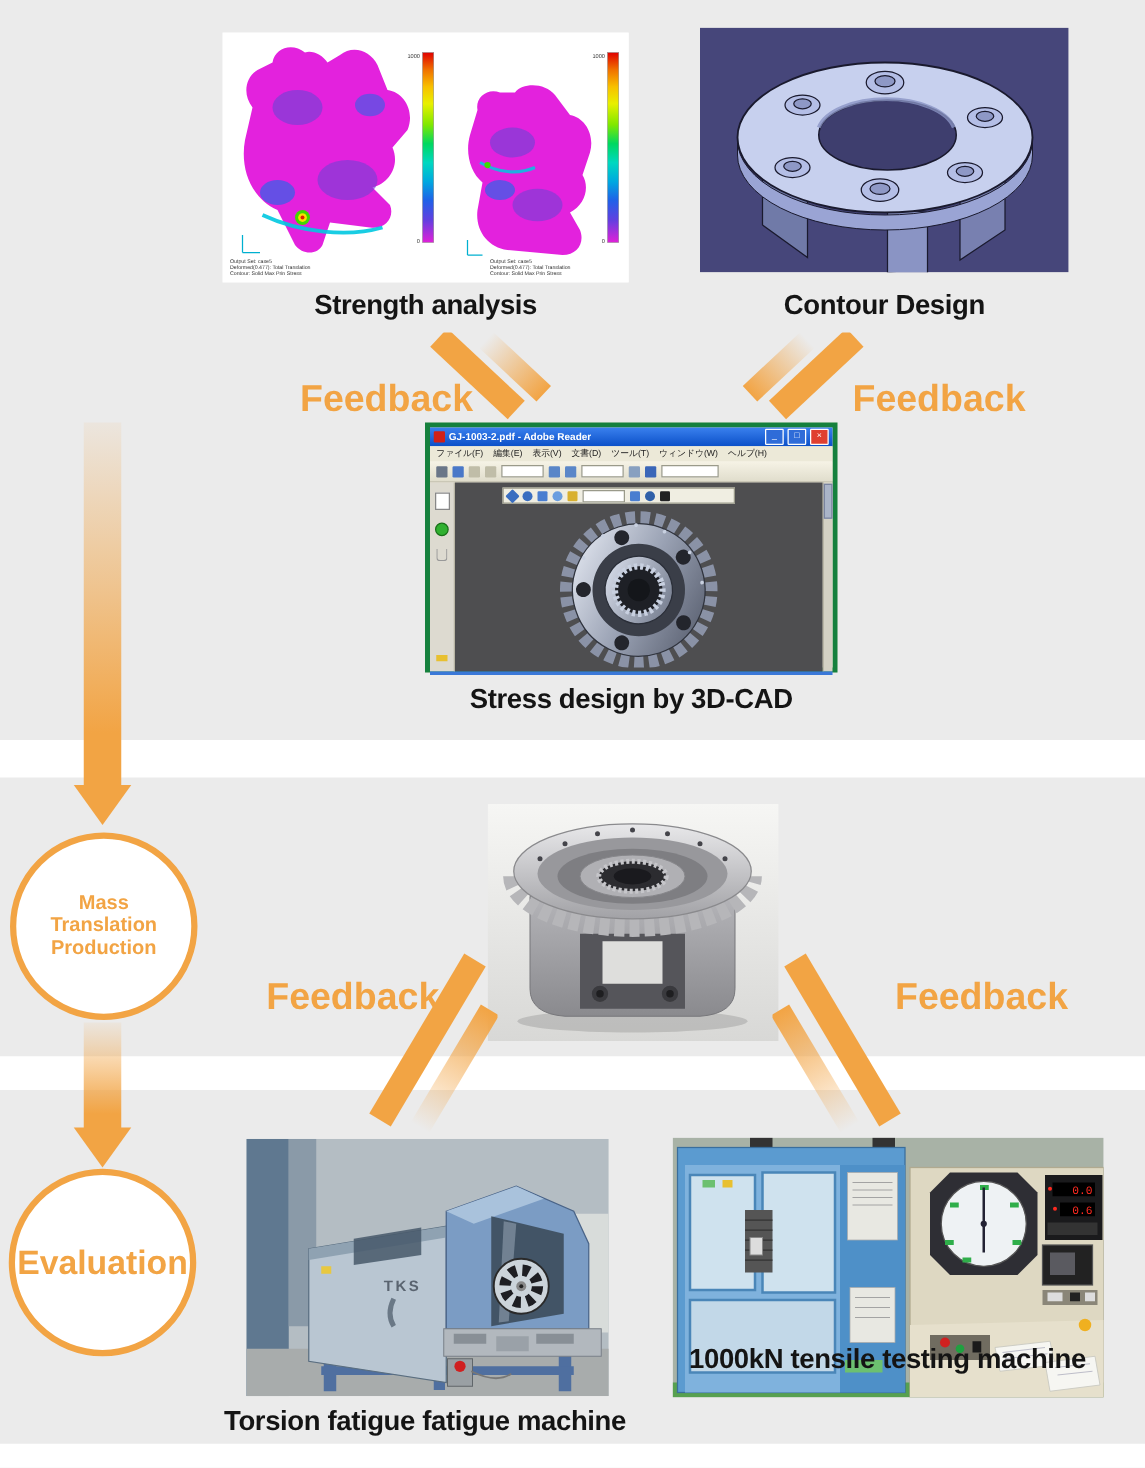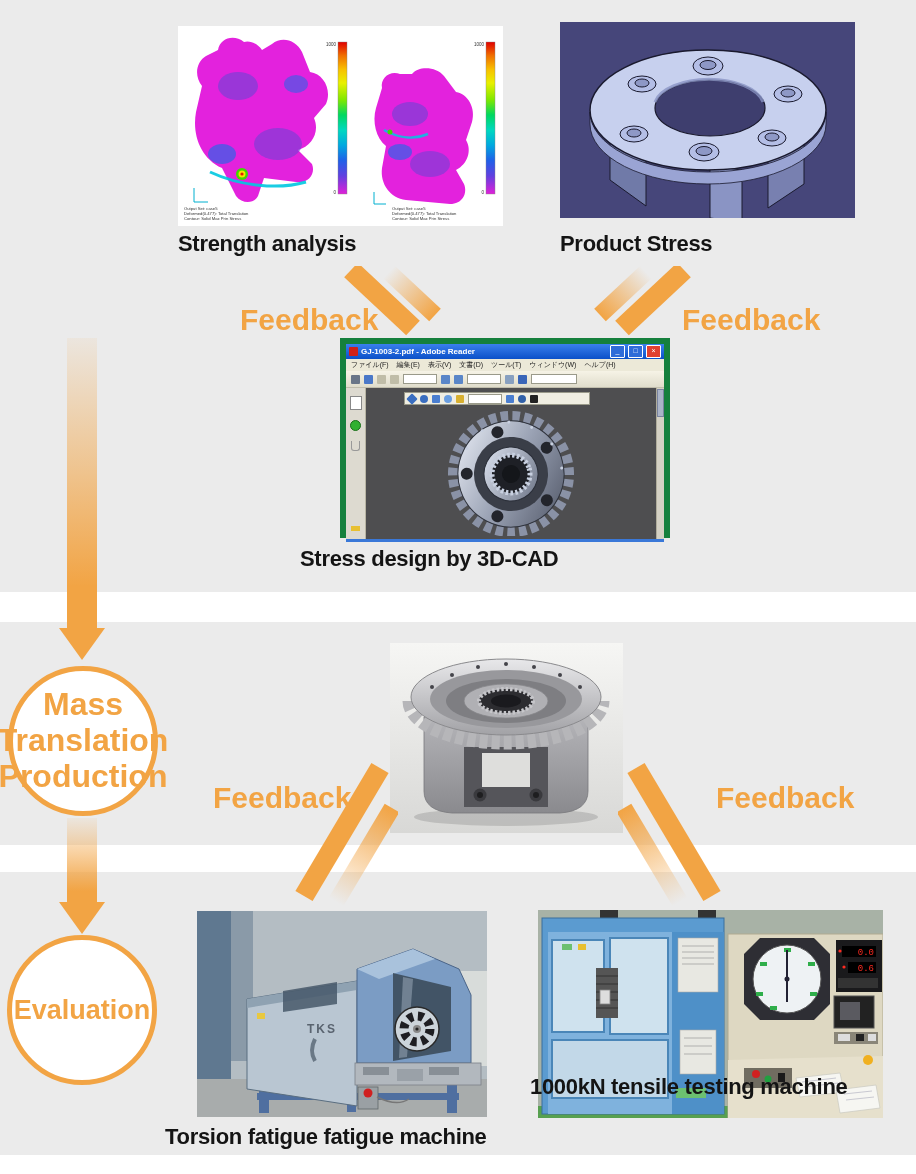--- a/index.html
+++ b/index.html
@@ -1,28 +1,28 @@
 <!DOCTYPE html>
 <html><head>
 <meta charset="utf-8">
 <style>
   html,body{margin:0;padding:0;background:#fff;font-family:"Liberation Sans",sans-serif;}
   #app{position:relative;width:916px;height:1174px;background:#fff;overflow:hidden;}
   .sec{position:absolute;left:0;width:916px;background:#ebebeb;}
   .circle{position:absolute;border-radius:50%;background:#fff;border:5px solid #f2a444;
           display:flex;flex-direction:column;align-items:center;justify-content:center;
           text-align:center;color:#f2a444;font-weight:bold;box-sizing:border-box;}
-  .caption{position:absolute;color:#141414;font-size:22px;font-weight:600;letter-spacing:-0.3px;}
+  .caption{position:absolute;text-align:center;color:#141414;font-size:22px;font-weight:600;letter-spacing:-0.3px;}
   .feedback{position:absolute;color:#f2a444;font-size:30px;font-weight:bold;}
   .fig{position:absolute;overflow:hidden;}
   .vshaft{position:absolute;width:30px;background:linear-gradient(to bottom,rgba(242,164,68,0.08),rgba(242,164,68,0.55) 45%,#f2a444 85%);}
   .vhead{position:absolute;width:0;height:0;border-left:23px solid transparent;border-right:23px solid transparent;border-top:32px solid #f2a444;}
   svg{display:block;}
   
-  .cadwin{position:absolute;box-sizing:border-box;background:#ece9d8;border:6px solid #15803d;}
+  .cadwin{position:absolute;box-sizing:border-box;background:#ece9d8;border:4px solid #15803d;}
   .cad-title{height:15px;background:linear-gradient(#3a80ee,#0b50c8);display:flex;align-items:center;padding:0 3px;gap:3px;}
   .pdf-ico{width:9px;height:9px;background:#d02018;border-radius:1px;flex:0 0 auto;}
   .cad-ttl{color:#fff;font-size:8px;font-weight:bold;flex:1;white-space:nowrap;overflow:hidden;}
   .winbtn{width:13px;height:11px;font-size:7px;line-height:10px;text-align:center;color:#fff;
           border:1px solid #fff;border-radius:1px;background:#2f6cd8;flex:0 0 auto;}
   .winbtn.close{background:#e04030;}
   .cad-menu{height:12px;display:flex;gap:8px;padding:0 5px;font-size:7px;color:#222;align-items:center;background:#ece9d8;}
   .cad-tools{height:16px;background:linear-gradient(#f6f3e6,#e0ddcc);border-bottom:1px solid #c0bdac;
              display:flex;align-items:center;gap:4px;padding:0 5px;}
   .tbtn{width:9px;height:9px;border-radius:1px;flex:0 0 auto;}
@@ -151,21 +151,21 @@
           <ellipse cx="-4" cy="42" rx="15" ry="9" fill="#b4bee6"></ellipse>
             <ellipse cx="-4" cy="41" rx="8" ry="4.5" fill="#8e98c6"></ellipse>
           <ellipse cx="-74" cy="24" rx="14" ry="8" fill="#b4bee6"></ellipse>
             <ellipse cx="-74" cy="23" rx="7" ry="4" fill="#8e98c6"></ellipse>
           <ellipse cx="-66" cy="-26" rx="14" ry="8" fill="#b4bee6"></ellipse>
             <ellipse cx="-66" cy="-27" rx="7" ry="4" fill="#8e98c6"></ellipse>
         </g>
       </g>
     </svg>
   </div>
-  <div class="caption" style="left:560px;top:231px;width:295px;">Product Stress</div>
+  <div class="caption" style="left:560px;top:231px;width:295px;">Contour Design</div>
 
   <div class="feedback" style="left:240px;top:303px;">Feedback</div>
   <svg class="fig" style="left:337px;top:266px;" width="104" height="74">
     <defs>
       <linearGradient id="agTL" gradientUnits="userSpaceOnUse" x1="52" y1="6" x2="98" y2="49">
         <stop offset="0" stop-color="#f2a444" stop-opacity="0"></stop>
         <stop offset="1" stop-color="#f2a444" stop-opacity="1"></stop>
       </linearGradient>
     </defs>
     <line x1="14" y1="4" x2="76" y2="62" stroke="#f2a444" stroke-width="20"></line>
@@ -273,21 +273,21 @@
         <div class="scroll-thumb"></div>
       </div>
     </div>
     <div class="cad-status"></div>
   </div>
   <div class="caption" style="left:300px;top:546px;width:410px;">Stress design by 3D-CAD</div>
 
   <div class="vshaft" style="left:67px;top:338px;height:292px;"></div>
   <div class="vhead" style="left:59px;top:628px;"></div>
 
-  <div class="circle" style="left:8px;top:666px;width:150px;height:150px;font-size:32px;line-height:1.12;">
+  <div class="circle" style="left:8px;top:666px;width:150px;height:150px;font-size:16px;line-height:1.12;">
     <span style="display:block;">Mass</span>
     <span style="display:block;">Translation</span>
     <span style="display:block;">Production</span>
   </div>
 
   <div class="fig" style="left:390px;top:643px;width:233px;height:190px;">
     <svg width="233" height="190" viewBox="0 0 233 190">
       <defs>
         <linearGradient id="pbg" x1="0" y1="0" x2="0" y2="1">
           <stop offset="0" stop-color="#f6f6f4"></stop>

